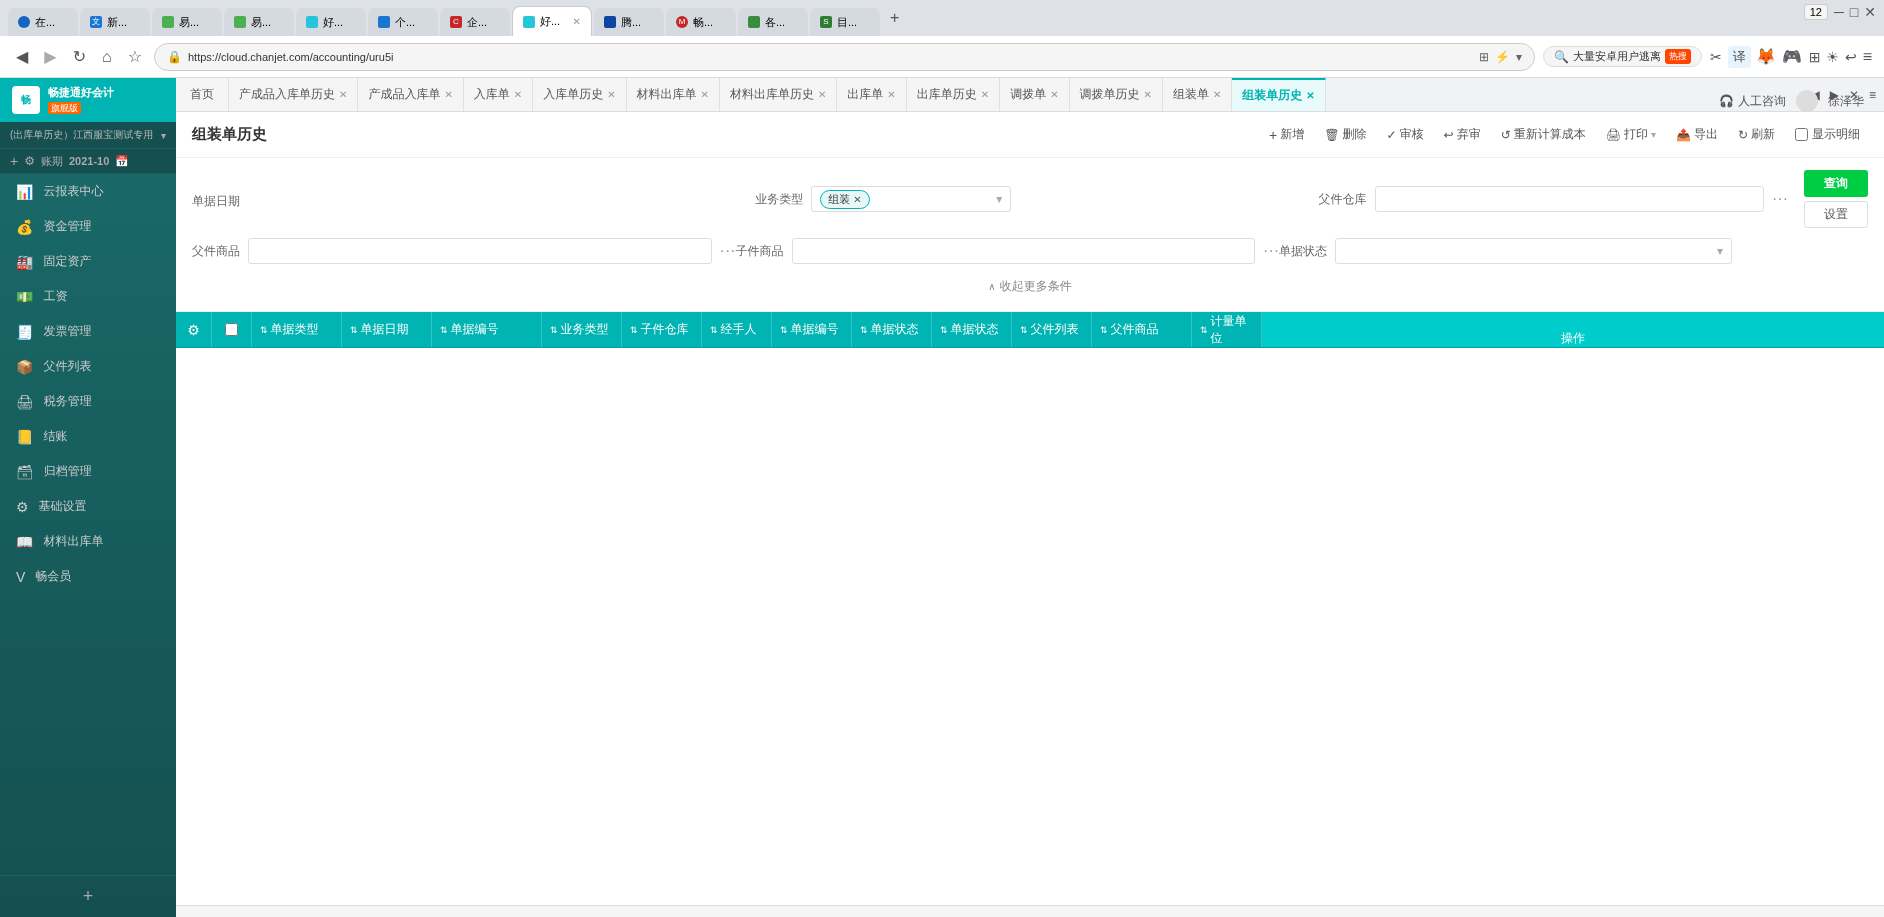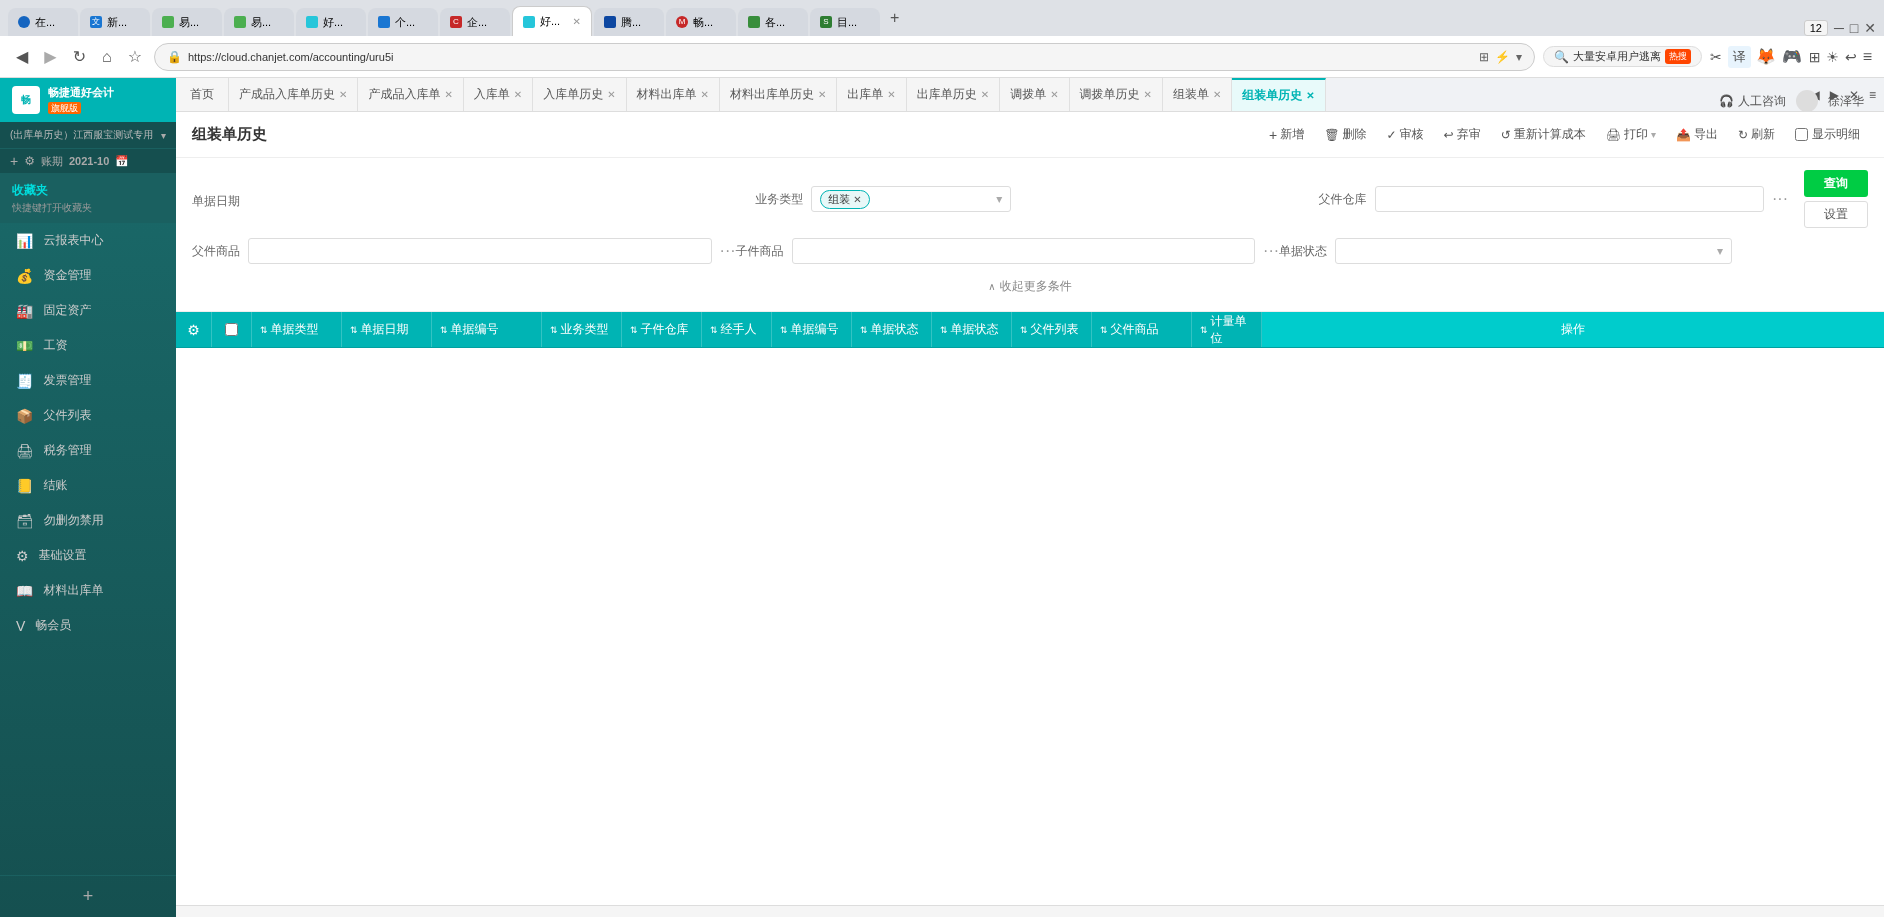--- a/index.html
+++ b/index.html
@@ -52,21 +52,21 @@
   </div>
   <div style="background:#d5d9e0; border-radius:8px 8px 0 0; padding:0 10px; height:28px; display:flex; align-items:center; gap:5px; font-size:11px; min-width:70px; max-width:110px; overflow:hidden; white-space:nowrap;">
     <span style="width:12px;height:12px;background:#388e3c;border-radius:2px;display:inline-block;flex-shrink:0;"></span>
     <span>各...</span>
   </div>
   <div style="background:#d5d9e0; border-radius:8px 8px 0 0; padding:0 10px; height:28px; display:flex; align-items:center; gap:5px; font-size:11px; min-width:70px; max-width:110px; overflow:hidden; white-space:nowrap;">
     <span style="width:12px;height:12px;background:#2e7d32;border-radius:2px;display:inline-block;flex-shrink:0;font-size:8px;color:#fff;text-align:center;line-height:12px;">S</span>
     <span>目...</span>
   </div>
   <div style="padding:0 8px;color:#555;font-size:16px;cursor:pointer;align-self:center;">+</div>
-  <div style="margin-left:auto;display:flex;align-items:center;gap:6px;padding-bottom:0;">
+  <div style="margin-left:auto;display:flex;align-items:center;gap:6px;padding-bottom:16px;">
     <span style="background:#f5f5f5;border:1px solid #ccc;border-radius:3px;padding:1px 5px;font-size:11px;">12</span>
     <span style="font-size:14px;cursor:pointer;color:#555;">─</span>
     <span style="font-size:14px;cursor:pointer;color:#555;">□</span>
     <span style="font-size:14px;cursor:pointer;color:#555;">✕</span>
   </div>
 </div>
 
 <div style="background:#fff;height:42px;display:flex;align-items:center;padding:0 12px;gap:8px;border-bottom:1px solid #ddd;">
   <button style="background:none;border:none;cursor:pointer;color:#555;font-size:16px;padding:4px;">◀</button>
   <button style="background:none;border:none;cursor:pointer;color:#aaa;font-size:16px;padding:4px;">▶</button>
@@ -116,24 +116,20 @@
       <span style="color:#aaa;font-size:10px;margin-left:4px;">▾</span>
     </div>
     <div style="padding:4px 10px;background:#154f4f;display:flex;align-items:center;gap:6px;border-bottom:1px solid #1a6060;">
       <span style="color:#aaa;font-size:14px;">+</span>
       <span style="color:#aaa;font-size:12px;">⚙</span>
       <span style="color:#aaa;font-size:11px;">账期</span>
       <span style="color:#aaa;font-size:11px;font-weight:bold;">2021-10</span>
       <span style="color:#aaa;font-size:11px;">📅</span>
     </div>
 
-    <div style="padding:8px 12px;background:#1a6060;">
-      <div style="color:#00dddd;font-size:12px;font-weight:bold;">收藏夹</div>
-      <div style="color:#999;font-size:10px;margin-top:2px;">快捷键打开收藏夹</div>
-    </div>
 
     <div style="flex:1;overflow-y:auto;">
       <div style="display:flex;align-items:center;gap:10px;padding:9px 16px;cursor:pointer;color:#ccc;font-size:12px;">
         <span style="font-size:14px;">📊</span>
         <span>云报表中心</span>
       </div>
       <div style="display:flex;align-items:center;gap:10px;padding:9px 16px;cursor:pointer;color:#ccc;font-size:12px;">
         <span style="font-size:14px;">💰</span>
         <span>资金管理</span>
       </div>
@@ -156,21 +152,21 @@
       <div style="display:flex;align-items:center;gap:10px;padding:9px 16px;cursor:pointer;color:#ccc;font-size:12px;">
         <span style="font-size:14px;">🖨</span>
         <span>税务管理</span>
       </div>
       <div style="display:flex;align-items:center;gap:10px;padding:9px 16px;cursor:pointer;color:#ccc;font-size:12px;">
         <span style="font-size:14px;">📒</span>
         <span>结账</span>
       </div>
       <div style="display:flex;align-items:center;gap:10px;padding:9px 16px;cursor:pointer;color:#ccc;font-size:12px;">
         <span style="font-size:14px;">🗃</span>
-        <span>勿删勿禁用</span>
+        <span>归档管理</span>
       </div>
       <div style="display:flex;align-items:center;gap:10px;padding:9px 16px;cursor:pointer;color:#ccc;font-size:12px;">
         <span style="font-size:14px;">⚙</span>
         <span>基础设置</span>
       </div>
       <div style="display:flex;align-items:center;gap:10px;padding:9px 16px;cursor:pointer;color:#ccc;font-size:12px;">
         <span style="font-size:14px;">📖</span>
         <span>材料出库单</span>
       </div>
       <div style="display:flex;align-items:center;gap:10px;padding:9px 16px;cursor:pointer;color:#ccc;font-size:12px;">
@@ -410,21 +406,21 @@
             <span>父件列表</span>
           </div>
           <div style="width:100px;display:flex;align-items:center;gap:3px;padding:0 8px;border-right:1px solid rgba(255,255,255,0.2);height:100%;flex-shrink:0;cursor:pointer;">
             <span style="font-size:9px;">⇅</span>
             <span>父件商品</span>
           </div>
           <div style="width:70px;display:flex;align-items:center;gap:3px;padding:0 8px;border-right:1px solid rgba(255,255,255,0.2);height:100%;flex-shrink:0;cursor:pointer;">
             <span style="font-size:9px;">⇅</span>
             <span>计量单位</span>
           </div>
-          <div style="flex:1;display:flex;align-items:center;justify-content:center;padding:0 8px;height:100%;background:#00cccc;min-width:80px;">
+          <div style="flex:1;display:flex;align-items:flex-end;justify-content:center;padding:0 8px;height:100%;background:#00cccc;min-width:80px;">
             <span>操作</span>
           </div>
         </div>
 
         <div style="background:#fff;min-height:300px;">
         </div>
       </div>
 
       <div style="height:12px;background:#f5f5f5;border-top:1px solid #ddd;"></div>
     </div>

